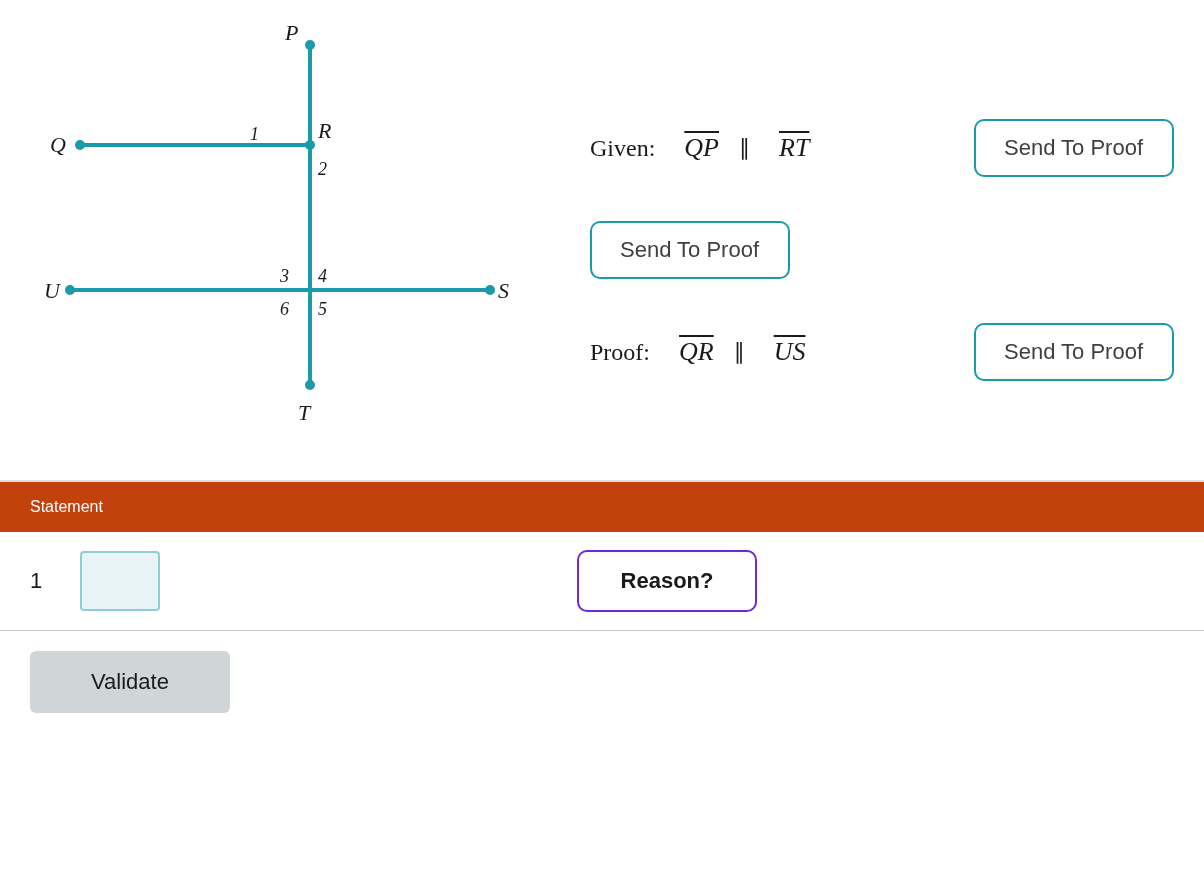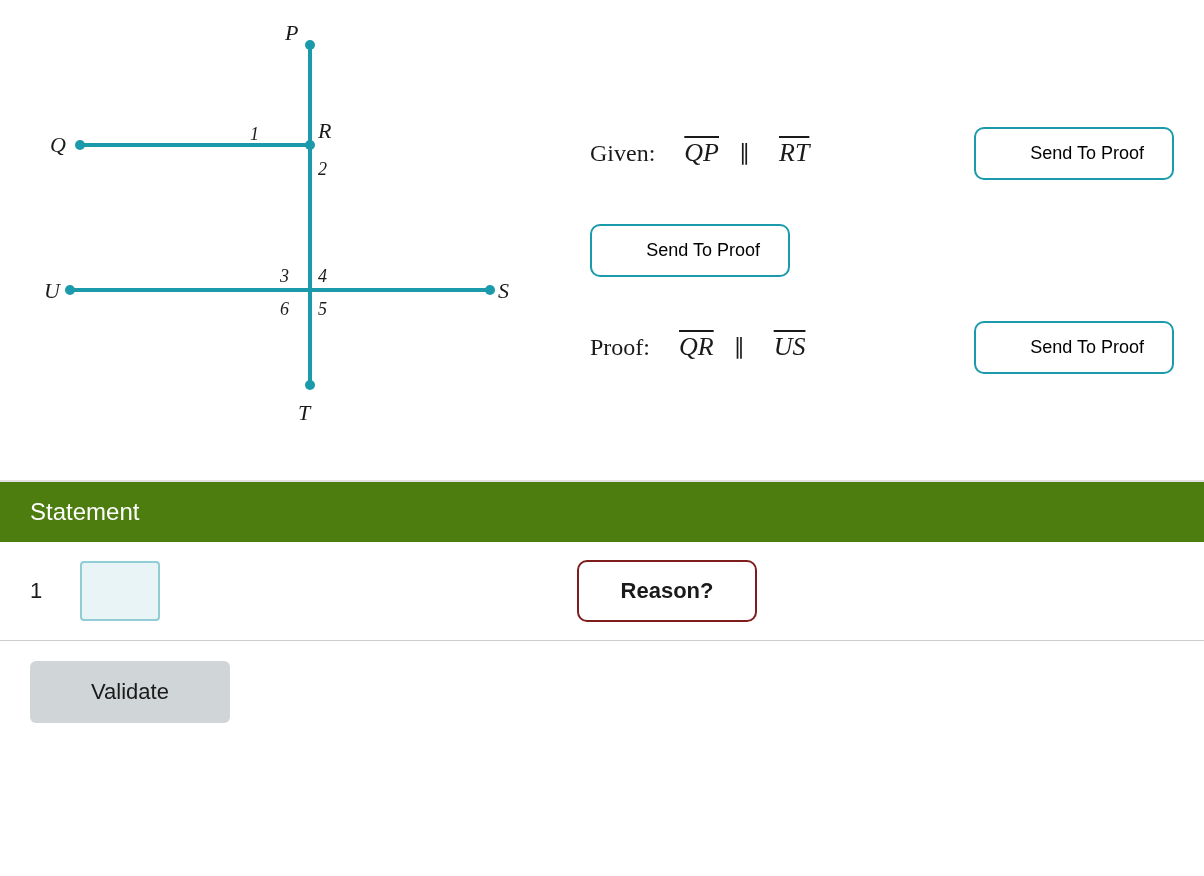--- a/index.html
+++ b/index.html
@@ -79,44 +79,44 @@
 
     .parallel-symbol {
       font-style: normal;
       margin: 0 10px;
       font-size: 22px;
     }
 
     .send-to-proof-btn {
       border: 2px solid #1a9aaa;
       border-radius: 10px;
-      color: #000000;
-      background: #fff;
-      font-size: 18px;
+      color: #404040;
+      background: #fff;
+      font-size: 22px;
       padding: 14px 28px;
       cursor: pointer;
       white-space: nowrap;
       font-family: Arial, sans-serif;
       min-width: 200px;
-      text-align: right;
+      text-align: left;
     }
 
     
     .table-section {
       width: 100%;
       background: #fff;
     }
 
     .table-header {
-      background: #4d7c0f;
+      background: #c2410c;
       display: flex;
       flex-direction: row;
       padding: 16px 30px;
       color: #fff;
-      font-size: 24px;
+      font-size: 16px;
       font-family: Arial, sans-serif;
       font-weight: 500;
     }
 
     .table-header .col-statement {
       flex: 1;
     }
 
     .table-header .col-reason {
       flex: 1;
@@ -150,21 +150,21 @@
     }
 
     .reason-area {
       flex: 1;
       display: flex;
       justify-content: center;
       align-items: center;
     }
 
     .reason-btn {
-      border: 2px solid #7f1d1d;
+      border: 2px solid #6d28d9;
       border-radius: 10px;
       color: #1a1a1a;
       background: #fff;
       font-size: 22px;
       font-weight: bold;
       padding: 16px 40px;
       cursor: pointer;
       font-family: Arial, sans-serif;
       min-width: 180px;
       text-align: center;

